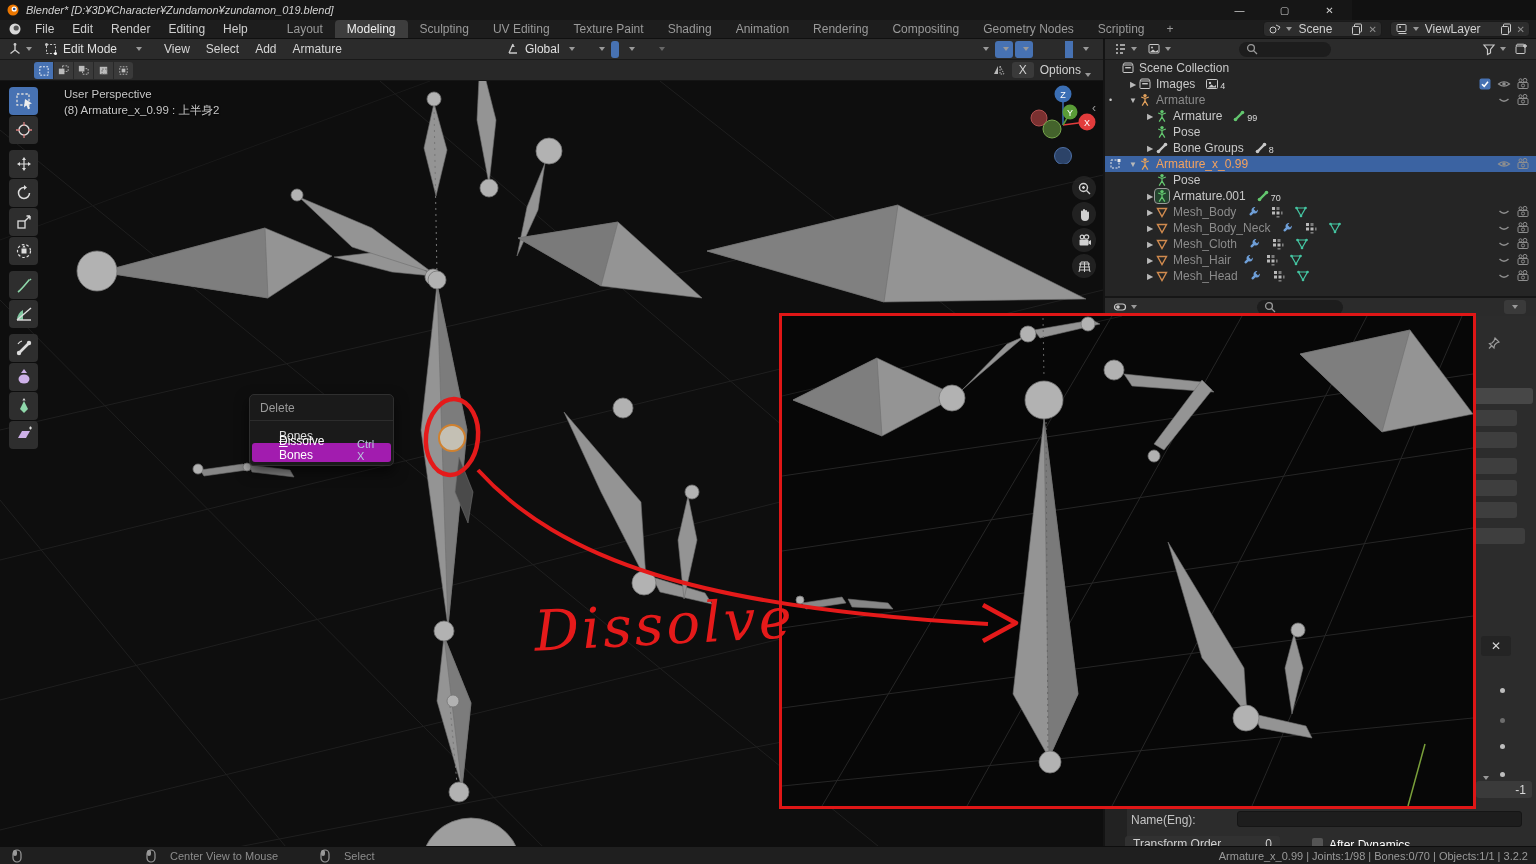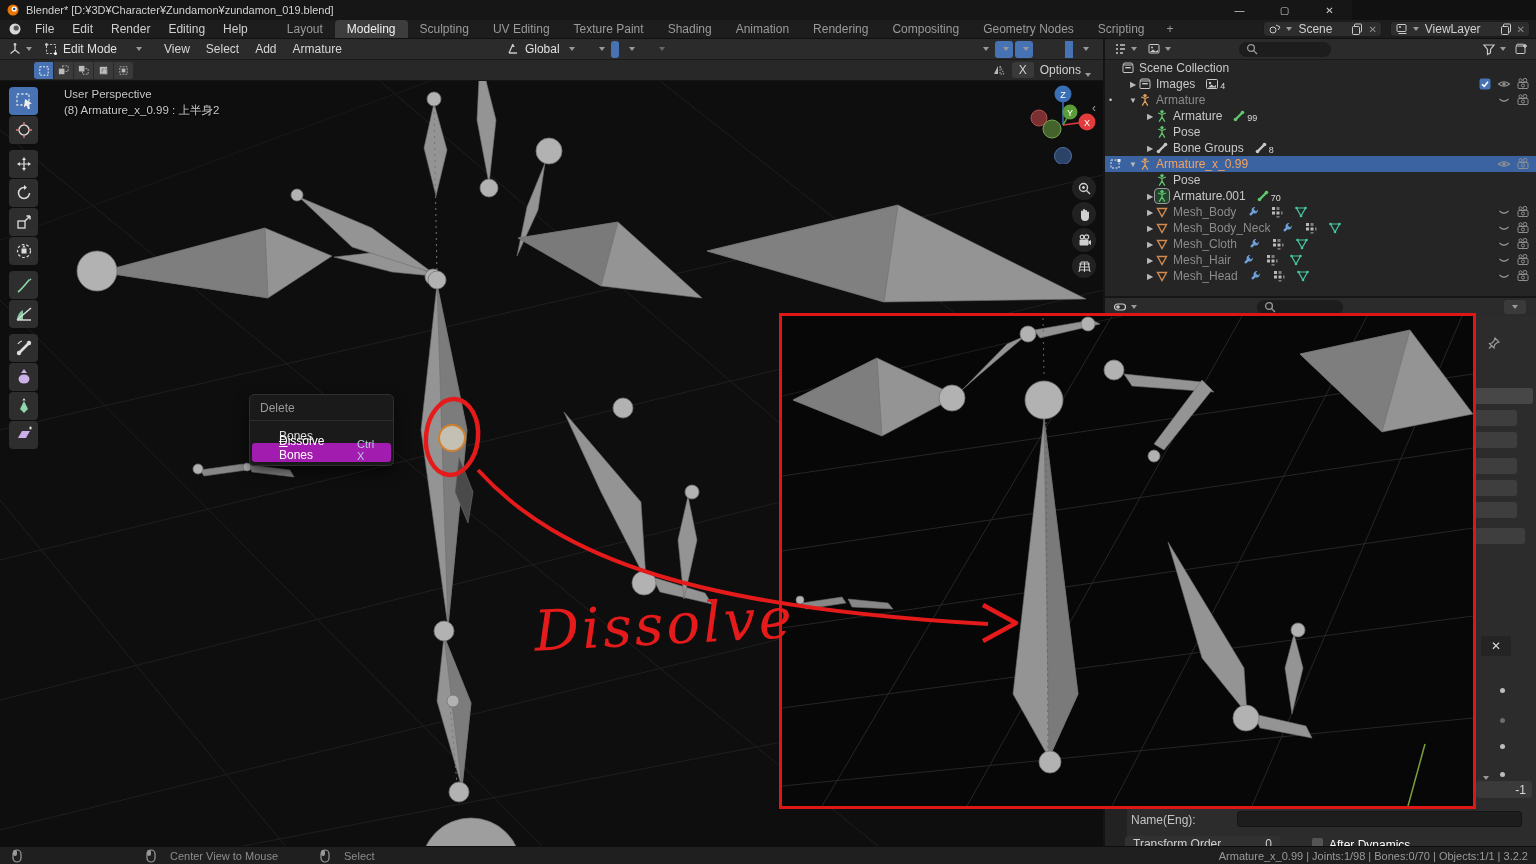--- a/index.html
+++ b/index.html
@@ -7,21 +7,21 @@
     font-family:"Liberation Sans","DejaVu Sans",sans-serif; font-size:12px; color:#c9c9c9;
     -webkit-font-smoothing:antialiased; }
   .abs { position:absolute; }
   svg { display:block; }
   .ic { display:inline-flex; align-items:center; justify-content:center; }
   .ic svg{ width:14px; height:14px; }
   .car { width:0; height:0; border-left:3.5px solid transparent; border-right:3.5px solid transparent; border-top:4px solid #999; margin-left:4px; }
 
   
   #titlebar { position:absolute; left:0; top:0; width:1352px; height:20px; background:#161616;
-    display:flex; align-items:center; padding-left:6px; color:#d2d2d2; font-size:11px; z-index:50;}
+    display:flex; align-items:center; padding-left:6px; color:#d2d2d2; font-size:11px; z-index:50;font-style:italic;}
   #titlebar .wbtns { margin-left:auto; display:flex; height:100%; }
   #titlebar .wbtn { width:45px; display:flex; align-items:center; justify-content:center; color:#cfcfcf; font-size:10px; }
 
   
   #menubar { position:absolute; left:0; top:20px; width:1536px; height:19px; background:#1d1d1d;
     display:flex; align-items:center; z-index:50; border-bottom:1px solid #101010;}
   #menubar .menu { padding:0 9px; color:#cfcfcf; }
   #tabs { display:flex; align-items:stretch; height:100%; margin-left:18px; }
   #tabs .tab { padding:0 12px; display:flex; align-items:center; color:#9a9a9a; }
   #tabs .tab.active { background:#3d3d3d; color:#f0f0f0; border-radius:4px 4px 0 0; }

